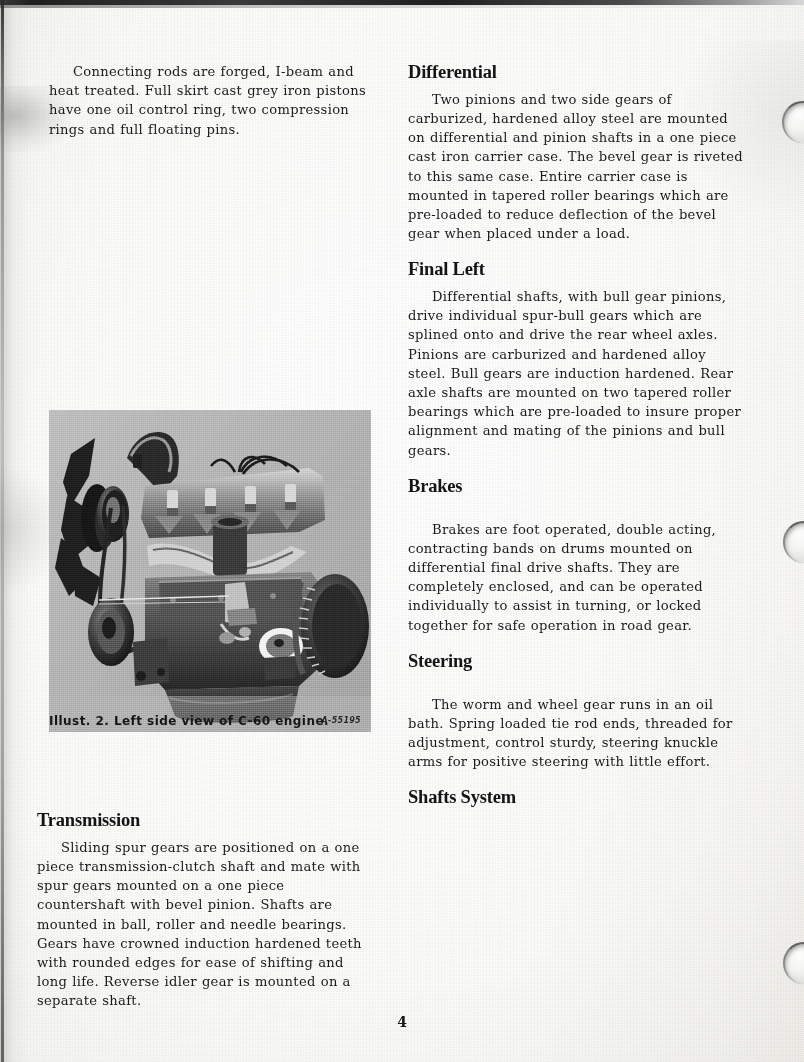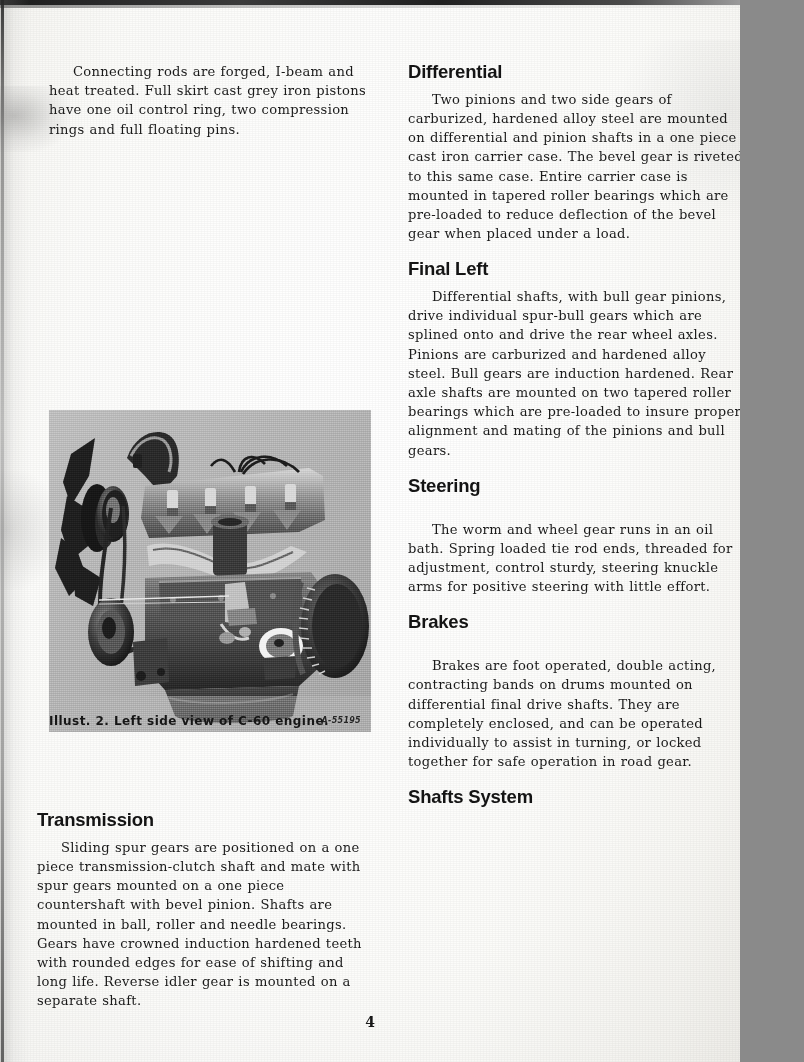--- a/index.html
+++ b/index.html
@@ -2,21 +2,21 @@
 <html><head>
 <meta charset="utf-8">
 <style>
   html, body {
     margin: 0;
     padding: 0;
     background: #8a8a8a;
   }
   .page {
     position: relative;
-    width: 740px;
+    width: 804px;
     height: 1062px;
     overflow: hidden;
     background: #7dd3fc;
     font-family: "Liberation Serif", serif;
   }
 
   
   .paper-tone {
     position: absolute;
     inset: 0;
@@ -97,21 +97,21 @@
 
   
   .col {
     position: absolute;
     top: 62px;
   }
   .col-left  { left: 49px;  width: 330px; }
   .col-right { left: 408px; width: 340px; }
 
   h2.section-head {
-    font-family: Liberation Sans, sans-serif;
+    font-family: Liberation Serif, serif;
     font-weight: bold;
     font-size: 18.5px;
     letter-spacing: -0.2px;
     color: #141414;
     margin: 0 0 7px 0;
     line-height: 1.12;
     -webkit-font-smoothing: none;
   }
   p.body {
     font-family: "DejaVu Serif", serif;
@@ -379,32 +379,32 @@
       <h2 class="section-head">Differential</h2>
       <p class="body">Two pinions and two side gears of carburized, hardened alloy steel are mounted on differential and pinion shafts in a one piece cast iron carrier case.  The bevel gear is riveted to this same case.  Entire carrier case is mounted in tapered roller bearings which are pre-loaded to reduce deflection of the bevel gear when placed under a load.</p>
     </div>
 
     <div>
       <h2 class="section-head">Final Left</h2>
       <p class="body">Differential shafts, with bull gear pinions, drive individual spur-bull gears which are splined onto and drive the rear wheel axles.  Pinions are carburized and hardened alloy steel.  Bull gears are induction hardened.  Rear axle shafts are mounted on two tapered roller bearings which are pre-loaded to insure proper alignment and mating of the pinions and bull gears.</p>
     </div>
 
     <div>
+      <h2 class="section-head">Brakes</h2>
+      <div class="gap-lg"></div>
+      <p class="body">Brakes are foot operated, double acting, contracting bands on drums mounted on differential final drive shafts.  They are completely enclosed, and can be operated individually to assist in turning, or locked together for safe operation in road gear.</p>
+    </div>
+
+    <div>
       <h2 class="section-head">Steering</h2>
       <div class="gap-lg"></div>
       <p class="body">The worm and wheel gear runs in an oil bath.  Spring loaded tie rod ends, threaded for adjustment, control sturdy, steering knuckle arms for positive steering with little effort.</p>
     </div>
 
     <div>
-      <h2 class="section-head">Brakes</h2>
-      <div class="gap-lg"></div>
-      <p class="body">Brakes are foot operated, double acting, contracting bands on drums mounted on differential final drive shafts.  They are completely enclosed, and can be operated individually to assist in turning, or locked together for safe operation in road gear.</p>
-    </div>
-
-    <div>
       <h2 class="section-head">Shafts System</h2>
       <div class="gap-lg"></div>
     </div>
 
   </div>
 
   <div class="page-number">4</div>
 
 </div>
 

